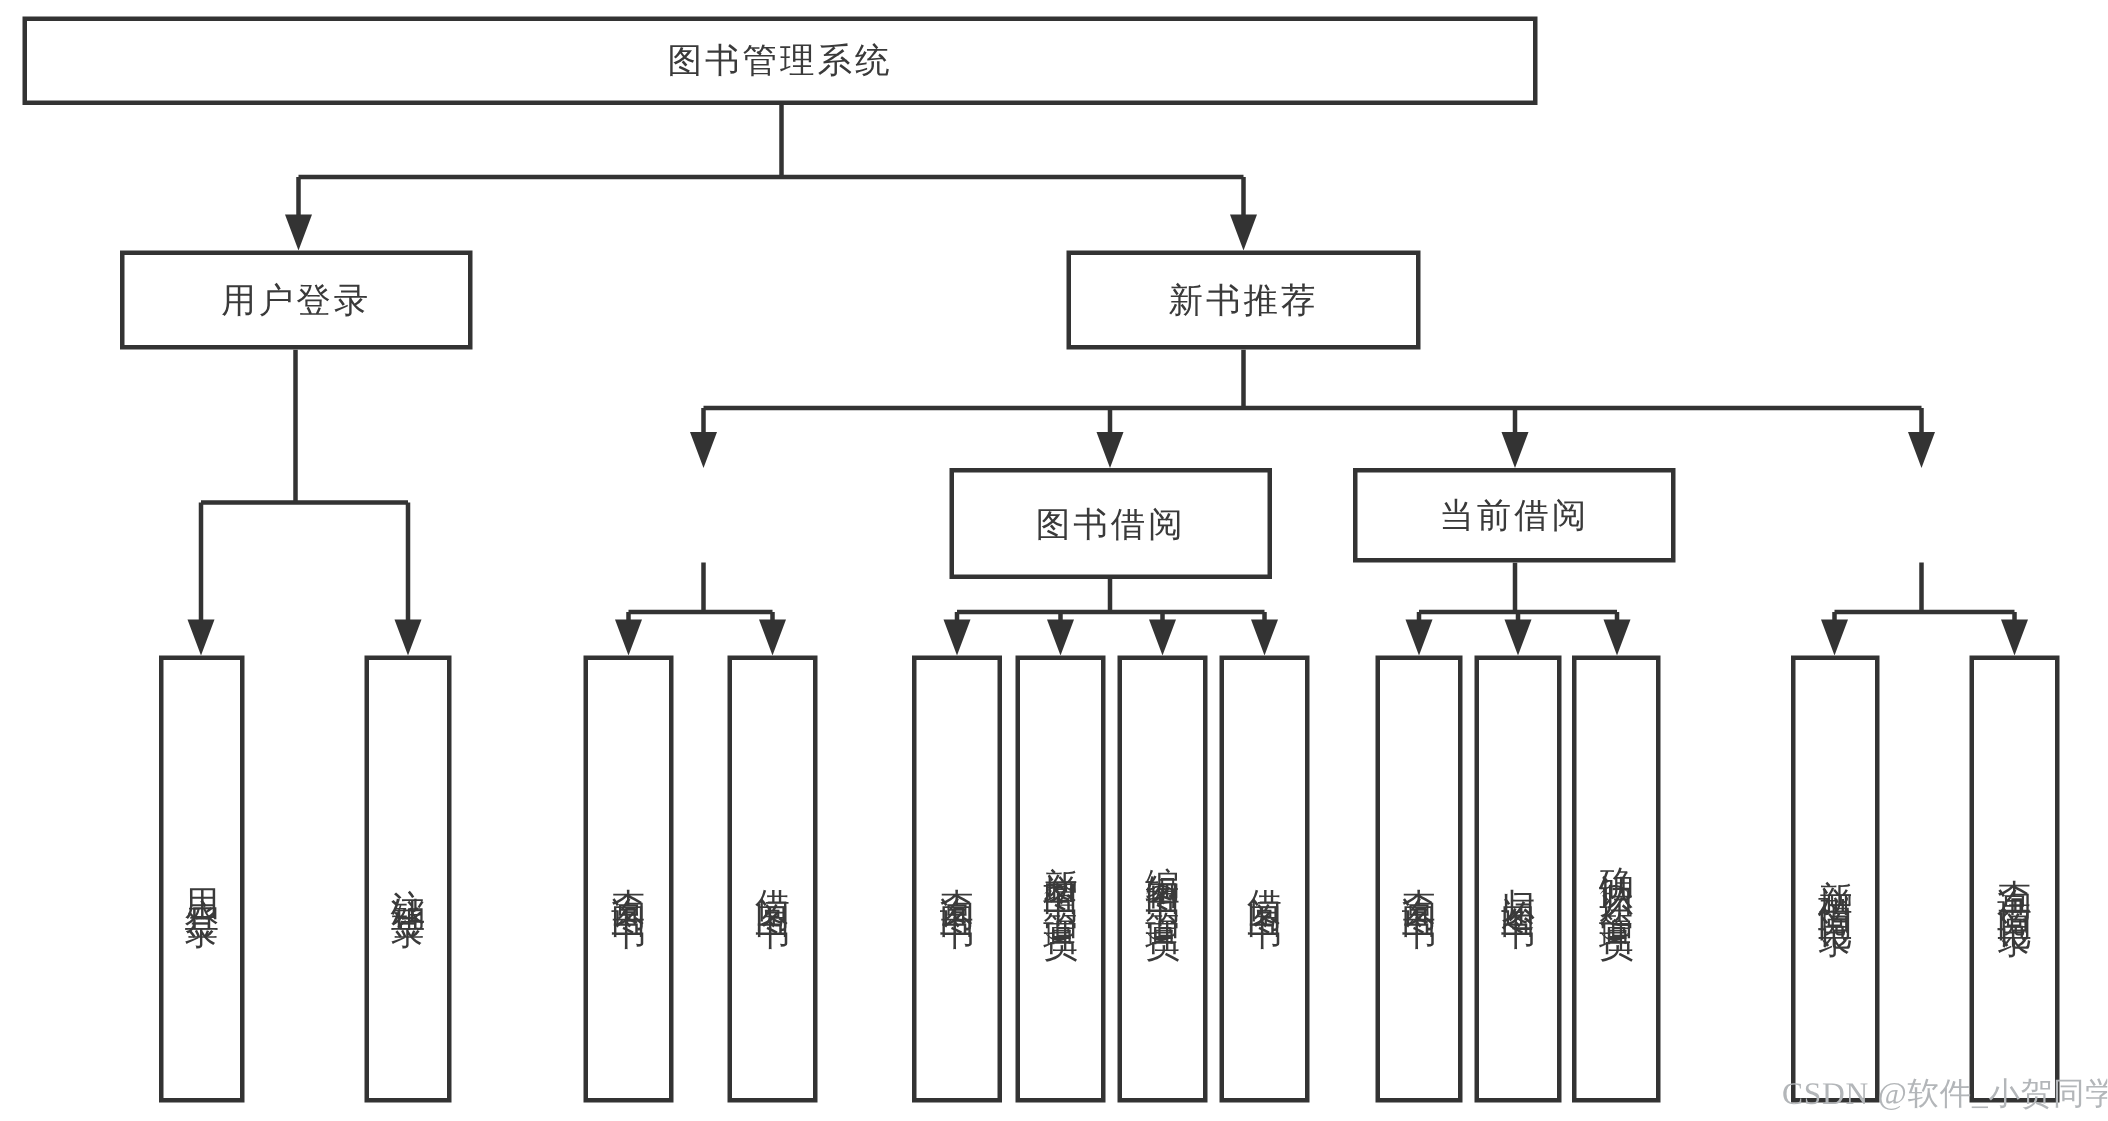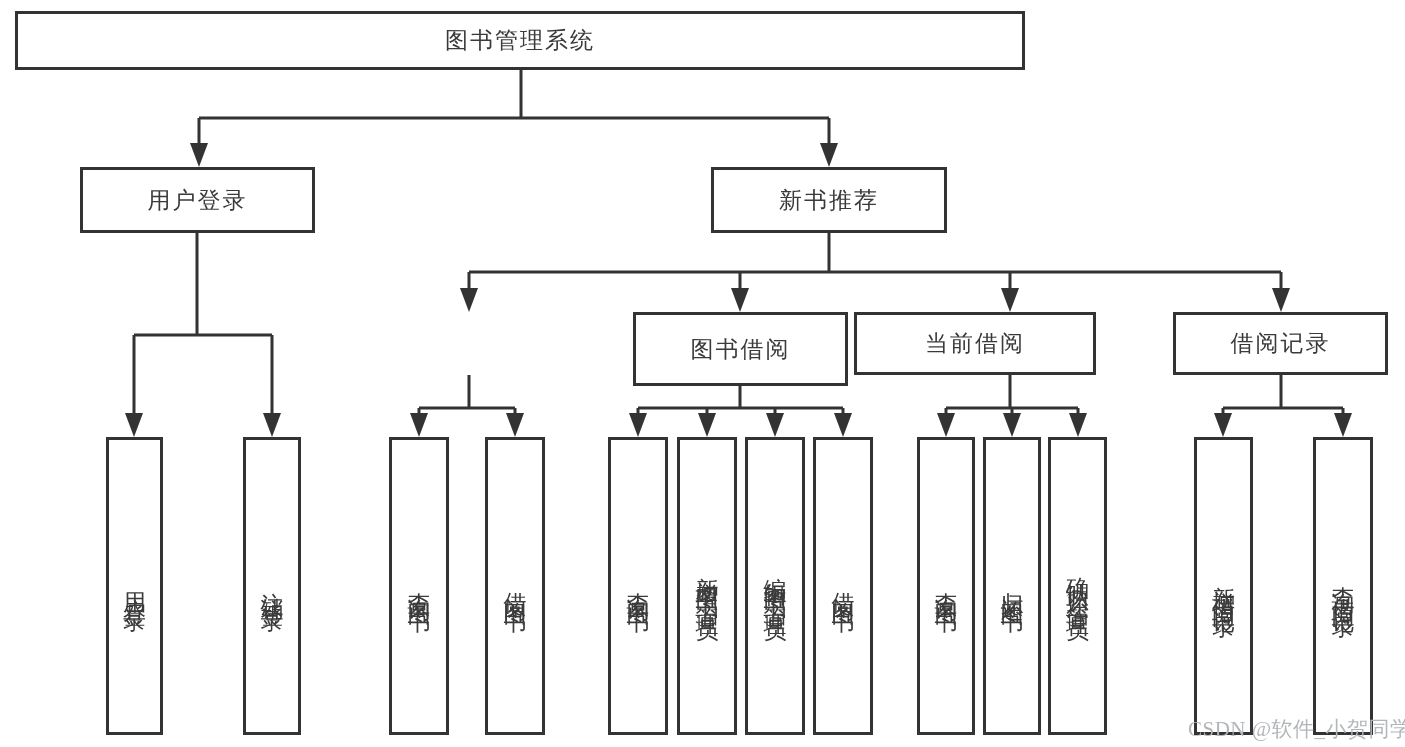--- a/index.html
+++ b/index.html
@@ -102,22 +102,21 @@
       <polygon points="1334,413 1352,413 1343,437"></polygon>
     </g>
   </svg>
 
   <div class="box h-box" style="left:15px;top:11px;width:1010px;height:59px">图书管理系统</div>
 
   <div class="box h-box" style="left:80px;top:167px;width:235px;height:66px">用户登录</div>
   <div class="box h-box" style="left:711px;top:167px;width:236px;height:66px">新书推荐</div>
 
   <div class="box h-box" style="left:633px;top:312px;width:215px;height:74px">图书借阅</div>
-  <div class="box h-box" style="left:854px;top:312px;width:242px;height:63px">当前借阅</div>
-  <div class="box h-box" style="left:1173px;top:312px;width:215px;height:63px">借阅记录</div>
+  <div class="box h-box" style="left:902px;top:312px;width:215px;height:63px">当前借阅</div>
 
   <div class="box v-box" style="left:106px;width:57px">用户登录</div>
   <div class="box v-box" style="left:243px;width:58px">注销登录</div>
   <div class="box v-box" style="left:389px;width:60px">查询图书</div>
   <div class="box v-box" style="left:485px;width:60px">借阅图书</div>
   <div class="box v-box" style="left:608px;width:60px">查询图书</div>
   <div class="box v-box" style="left:677px;width:60px">新增图书（管理员）</div>
   <div class="box v-box" style="left:745px;width:60px">编辑图书（管理员）</div>
   <div class="box v-box" style="left:813px;width:60px">借阅图书</div>
   <div class="box v-box" style="left:917px;width:58px">查询图书</div>

